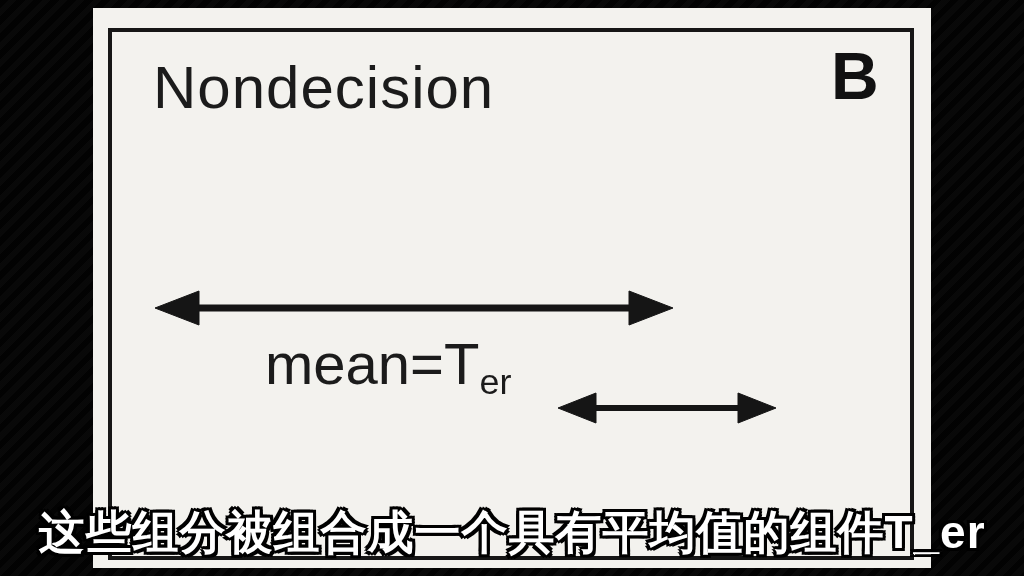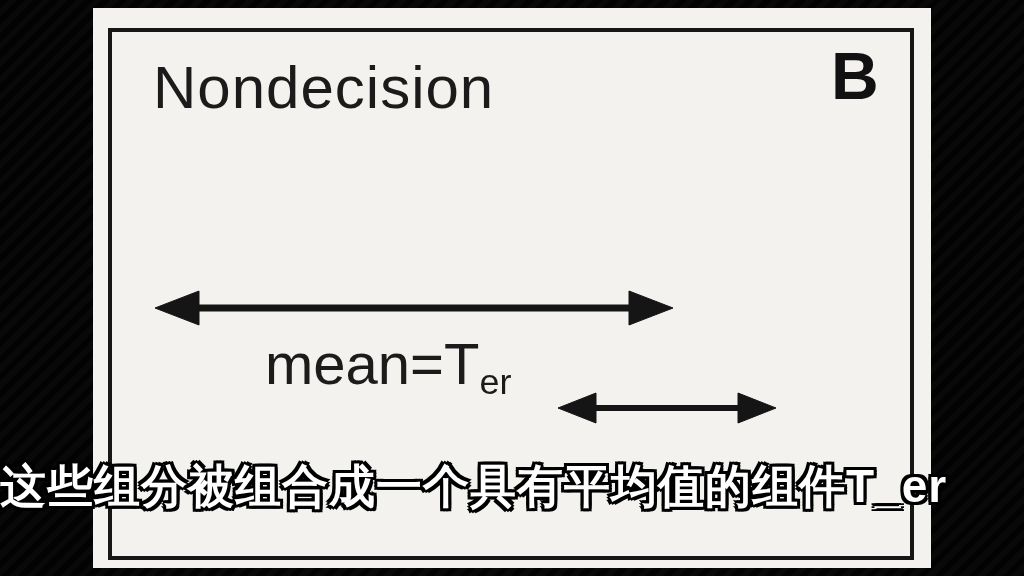--- a/index.html
+++ b/index.html
@@ -87,23 +87,23 @@
     font-size: 56px;
     color: #1b1b1b;
   }
   .sub {
     font-size: 0.62em;
     vertical-align: -0.28em;
   }
   .subtitle {
     position: absolute;
     left: 0;
-    top: 456px;
+    top: 502px;
     width: 100%;
-    text-align: left;
+    text-align: center;
     font-size: 46px;
     font-weight: bold;
     color: #ffffff;
     letter-spacing: 1px;
     z-index: 5;
     text-shadow:
       -3px -3px 0 #000, 3px -3px 0 #000, -3px 3px 0 #000, 3px 3px 0 #000,
       -3px 0 0 #000, 3px 0 0 #000, 0 -3px 0 #000, 0 3px 0 #000,
       -2px -2px 0 #000, 2px 2px 0 #000;
     white-space: nowrap;

